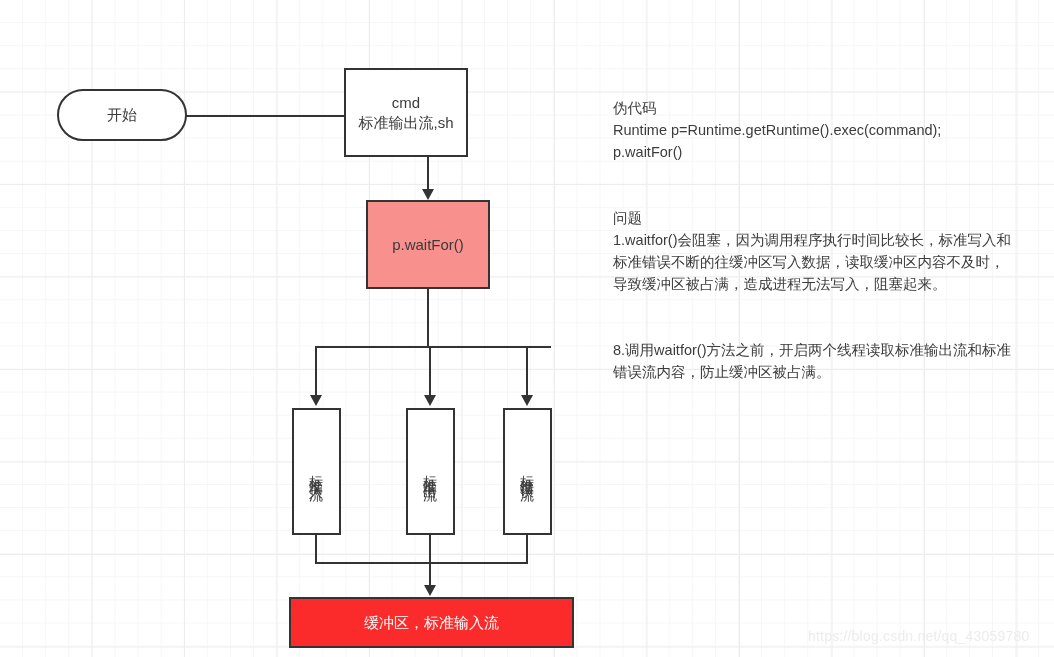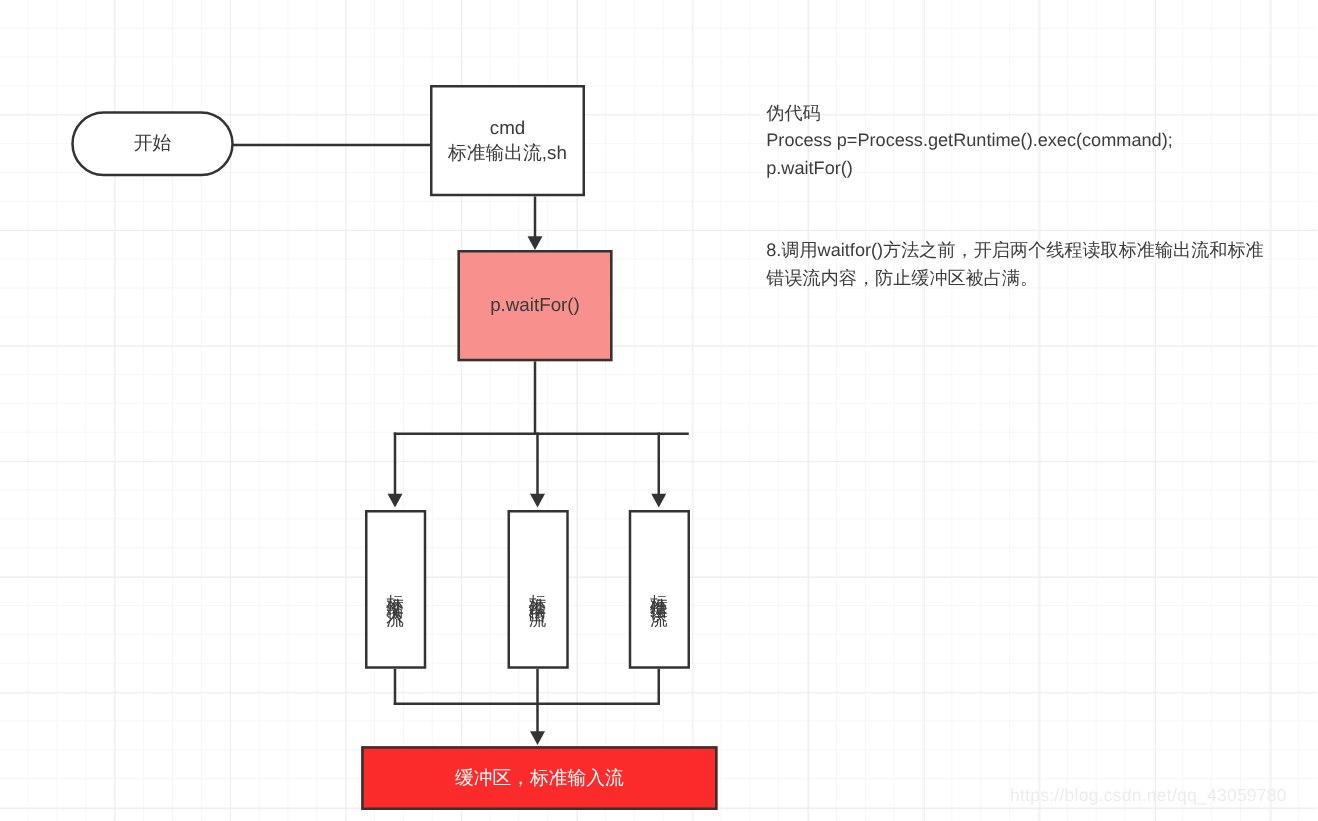--- a/index.html
+++ b/index.html
@@ -108,21 +108,21 @@
   .arrow-right {
     border-top: 6px solid transparent;
     border-bottom: 6px solid transparent;
     border-left: 11px solid #333333;
   }
 
   
   .notes {
     position: absolute;
     left: 613px;
-    top: 80px;
+    top: 97px;
     width: 400px;
     color: #3c3c3c;
     font-size: 14.5px;
     line-height: 1.52;
   }
   .note-block { margin-bottom: 20px; }
   .note-block:last-child { margin-bottom: 0; }
   .note-gap-large { margin-bottom: 44px; }
   .note-line { white-space: pre-wrap; }
 
@@ -193,24 +193,28 @@
   </div>
 
   <div class="node node-buffer">
     <span>缓冲区，标准输入流</span>
   </div>
 
   <div class="notes">
 
     <div class="note-block note-gap-large">
       <div class="note-line">伪代码</div>
-      <div class="note-line">Process p=Process.getRuntime().exec(command);</div>
+      <div class="note-line">Runtime p=Runtime.getRuntime().exec(command);</div>
       <div class="note-line">p.waitFor()</div>
     </div>
 
+    <div class="note-block note-gap-large">
+      <div class="note-line">问题</div>
+      <div class="note-line">1.waitfor()会阻塞，因为调用程序执行时间比较长，标准写入和标准错误不断的往缓冲区写入数据，读取缓冲区内容不及时，导致缓冲区被占满，造成进程无法写入，阻塞起来。</div>
+    </div>
 
     <div class="note-block">
       <div class="note-line">8.调用waitfor()方法之前，开启两个线程读取标准输出流和标准错误流内容，防止缓冲区被占满。</div>
     </div>
 
   </div>
 
   <div class="watermark">https://blog.csdn.net/qq_43059780</div>
 
 </div>

